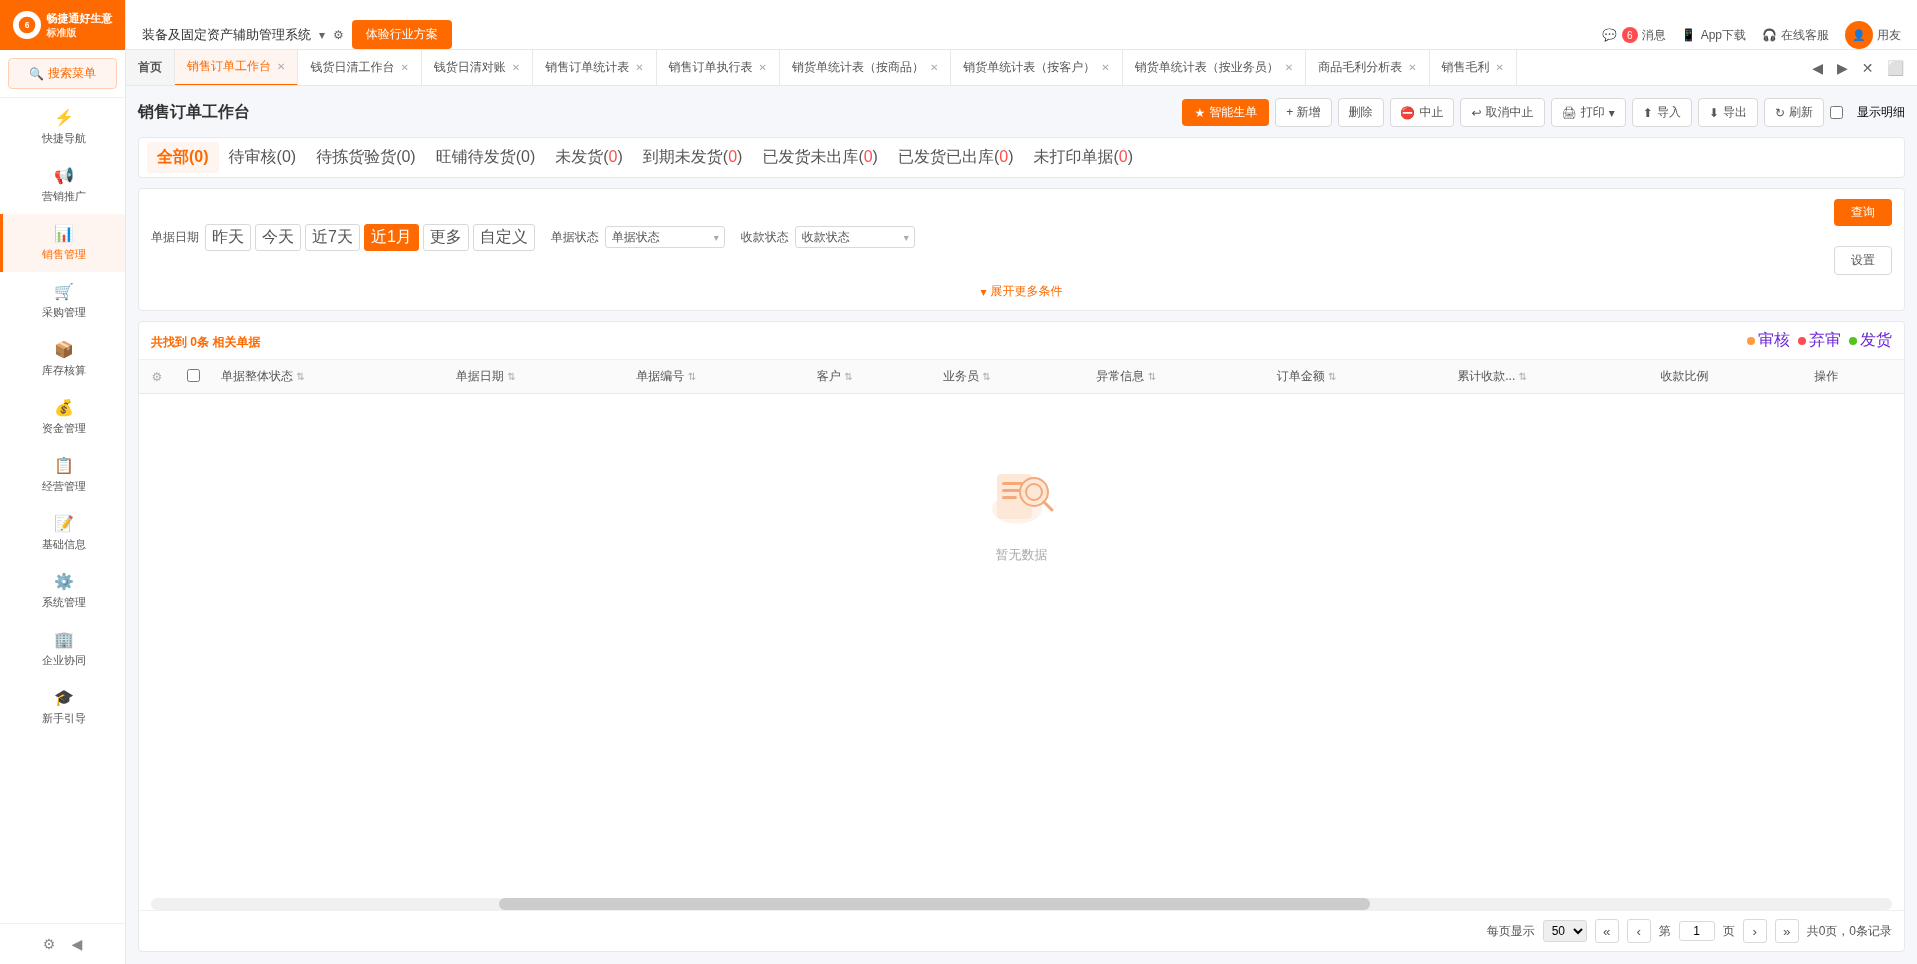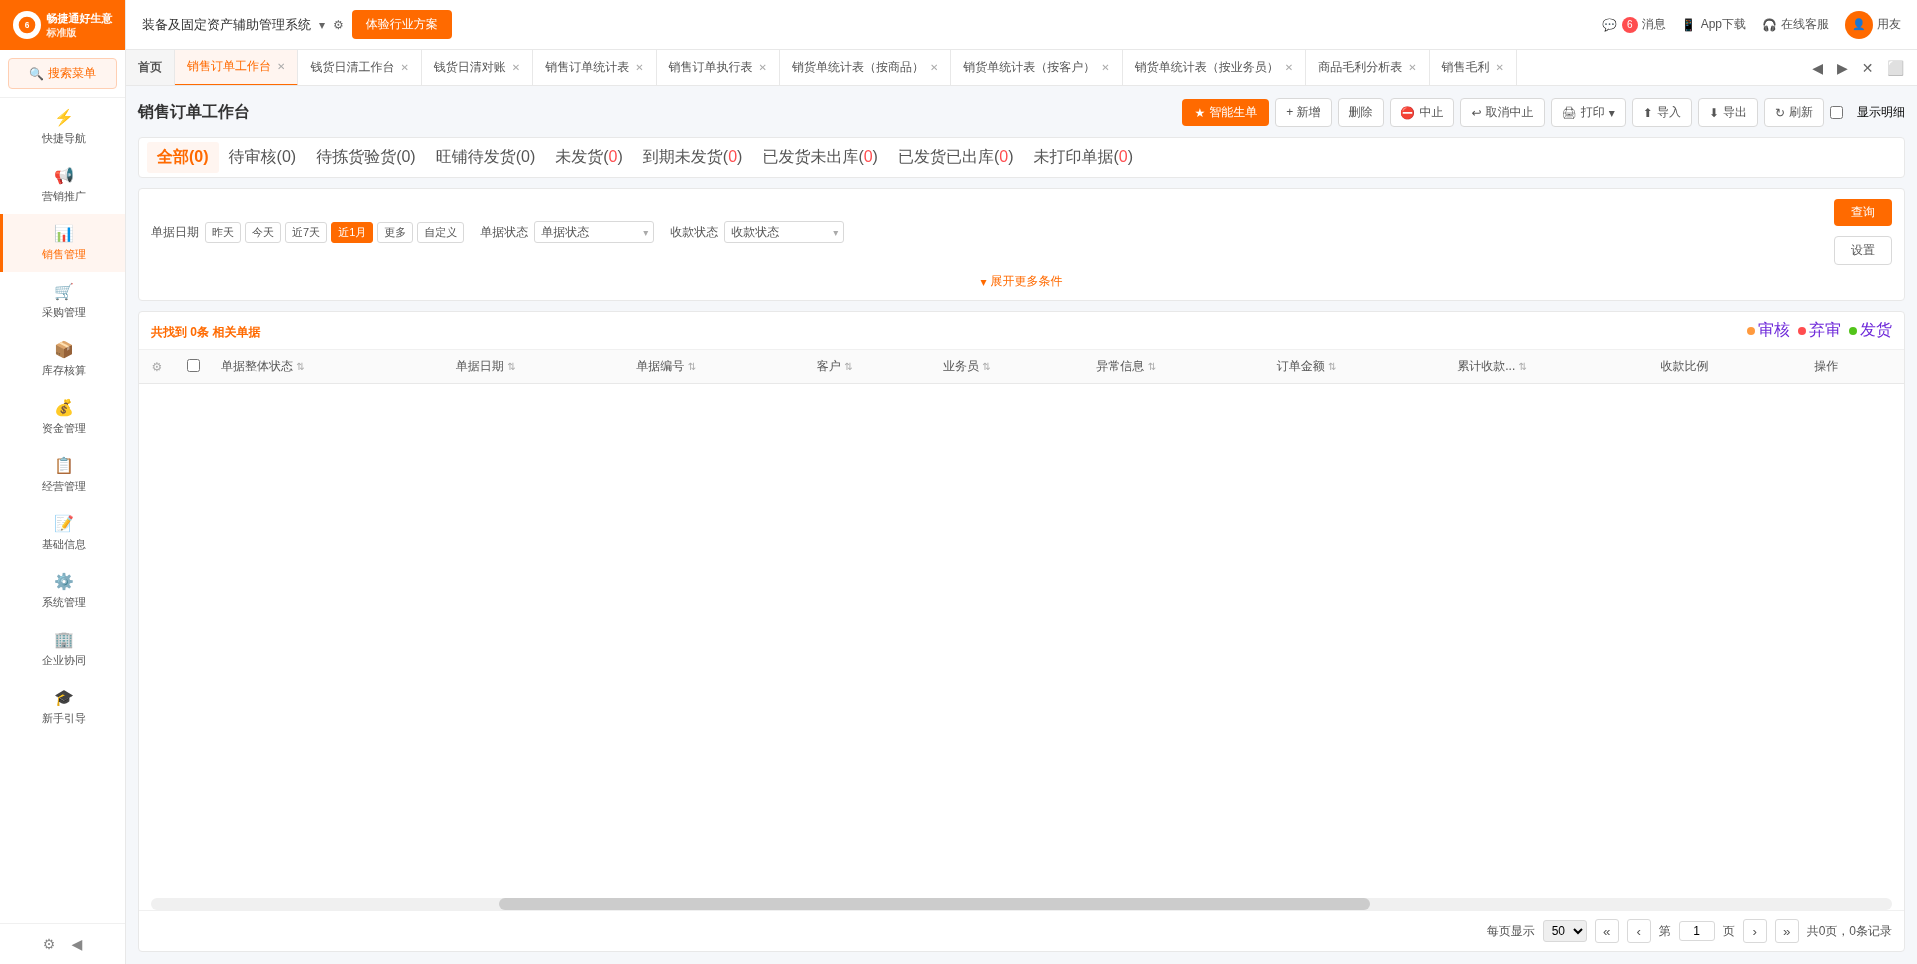--- a/index.html
+++ b/index.html
@@ -16,21 +16,21 @@
     .sidebar-nav-item.active { background: #fff5f0; color: #ff6a00; border-left: 3px solid #ff6a00; }
     .sidebar-nav-icon { font-size: 16px; }
     .sidebar-nav-label { font-size: 11px; }
     .sidebar-bottom { margin-top: auto; padding: 8px; display: flex; gap: 8px; justify-content: center; border-top: 1px solid #f0f0f0; }
     .sidebar-bottom-btn { cursor: pointer; color: #888; font-size: 14px; padding: 4px; }
 
     
     .main { flex: 1; display: flex; flex-direction: column; overflow: hidden; }
 
     
-    .top-header { height: 50px; background: #fff; border-bottom: 1px solid #e8e8e8; display: flex; align-items: center; justify-content: space-between; padding: 6px 16px; flex-shrink: 0; }
+    .top-header { height: 50px; background: #fff; border-bottom: 1px solid #e8e8e8; display: flex; align-items: flex-end; justify-content: space-between; padding: 0 16px; flex-shrink: 0; }
     .top-header-left { display: flex; align-items: center; gap: 8px; }
     .system-title { font-size: 13px; color: #333; }
     .header-dropdown { cursor: pointer; color: #666; font-size: 12px; }
     .header-settings { cursor: pointer; color: #666; }
     .industry-btn { background: #ff6a00; color: #fff; border: none; padding: 6px 14px; border-radius: 4px; font-size: 12px; cursor: pointer; }
     .top-header-right { display: flex; align-items: center; gap: 16px; color: #555; font-size: 12px; }
     .top-right-item { display: flex; align-items: center; gap: 4px; cursor: pointer; }
     .badge { background: #ff4d4f; color: #fff; border-radius: 50%; width: 16px; height: 16px; font-size: 10px; display: flex; align-items: center; justify-content: center; }
     .user-avatar { width: 28px; height: 28px; background: #ff6a00; border-radius: 50%; display: flex; align-items: center; justify-content: center; color: #fff; font-size: 11px; }
 
@@ -57,28 +57,28 @@
     .sub-tab-bar { display: flex; align-items: center; gap: 0; margin-bottom: 10px; background: #fff; border-radius: 4px; padding: 4px 8px; border: 1px solid #e8e8e8; flex-wrap: wrap; }
     .sub-tab { padding: 5px 10px; cursor: pointer; font-size: 16px; color: #555; border-radius: 3px; white-space: nowrap; }
     .sub-tab.active { background: #fff5f0; color: #ff6a00; font-weight: bold; }
 
     
     .filter-area { background: #fff; border: 1px solid #e8e8e8; border-radius: 4px; padding: 10px 12px; margin-bottom: 10px; }
     .filter-row { display: flex; align-items: center; gap: 16px; flex-wrap: wrap; }
     .filter-item { display: flex; align-items: center; gap: 6px; font-size: 12px; color: #333; }
     .filter-label { color: #555; white-space: nowrap; }
     .filter-date-btns { display: flex; gap: 4px; }
-    .filter-date-btn { padding: 2px 6px; border: 1px solid #d9d9d9; border-radius: 3px; cursor: pointer; font-size: 11px; color: #555; background: #fff; }
+    .filter-date-btn { padding: 2px 6px; border: 1px solid #d9d9d9; border-radius: 3px; cursor: pointer; font-size: 16px; color: #555; background: #fff; }
     .filter-date-btn.active { background: #ff6a00; color: #fff; border-color: #ff6a00; }
     .filter-date-range { font-size: 11px; color: #666; margin-top: 2px; }
     .filter-select { border: 1px solid #d9d9d9; border-radius: 3px; padding: 3px 20px 3px 6px; font-size: 12px; color: #555; background: #fff; cursor: pointer; min-width: 120px; appearance: none; }
     .filter-select-wrapper { position: relative; display: inline-block; }
     .filter-select-wrapper::after { content: '▾'; position: absolute; right: 6px; top: 50%; transform: translateY(-50%); color: #aaa; pointer-events: none; font-size: 10px; }
     .expand-btn { color: #ff6a00; cursor: pointer; font-size: 12px; display: flex; align-items: center; gap: 4px; }
-    .filter-actions { display: flex; flex-direction: column; gap: 10px; margin-left: auto; }
+    .filter-actions { display: flex; flex-direction: column; gap: 20px; margin-left: auto; }
     .btn-query { background: #ff6a00; color: #fff; border: none; padding: 5px 16px; border-radius: 4px; font-size: 12px; cursor: pointer; }
     .btn-settings { background: #fff; color: #555; border: 1px solid #d9d9d9; padding: 5px 16px; border-radius: 4px; font-size: 12px; cursor: pointer; }
 
     
     .table-area { background: #fff; border: 1px solid #e8e8e8; border-radius: 4px; flex: 1; display: flex; flex-direction: column; overflow: hidden; }
     .table-toolbar { display: flex; align-items: flex-end; justify-content: space-between; padding: 8px 12px; border-bottom: 1px solid #f0f0f0; }
     .table-count { font-size: 12px; color: #333; }
     .table-count span { color: #ff6a00; font-weight: bold; }
     .table-toolbar-actions { display: flex; gap: 8px; }
     .btn-review { color: #6d28d9; font-size: 16px; cursor: pointer; display: flex; align-items: center; gap: 3px; }
@@ -411,20 +411,35 @@
               <th>订单金额 <span class="sort-icon">⇅</span></th>
               <th>累计收款... <span class="sort-icon">⇅</span></th>
               <th>收款比例</th>
               <th>操作</th>
             </tr>
           </thead>
           <tbody id="table-body">
           </tbody>
         </table>
 
+        <div class="empty-state">
+          <div class="empty-state-icon">
+            <svg viewBox="0 0 80 80" xmlns="http://www.w3.org/2000/svg">
+              <ellipse cx="35" cy="55" rx="25" ry="15" fill="#fde8d8" opacity="0.5"></ellipse>
+              <rect x="15" y="20" width="35" height="45" rx="4" fill="#fde8d8"></rect>
+              <rect x="20" y="28" width="25" height="3" rx="2" fill="#f5a97a"></rect>
+              <rect x="20" y="35" width="20" height="3" rx="2" fill="#f5a97a"></rect>
+              <rect x="20" y="42" width="15" height="3" rx="2" fill="#f5a97a"></rect>
+              <circle cx="52" cy="38" r="14" fill="#fde8d8" stroke="#f5a97a" stroke-width="2"></circle>
+              <circle cx="52" cy="38" r="8" fill="none" stroke="#f5a97a" stroke-width="2"></circle>
+              <line x1="62" y1="48" x2="70" y2="56" stroke="#f5a97a" stroke-width="3" stroke-linecap="round"></line>
+            </svg>
+          </div>
+          <span class="empty-state-text">暂无数据</span>
+        </div>
       </div>
 
       <div class="horizontal-scroll">
         <div class="horizontal-scroll-thumb"></div>
       </div>
 
       <div class="pagination">
         <span>每页显示</span>
         <select class="page-size-select">
           <option>50</option>

